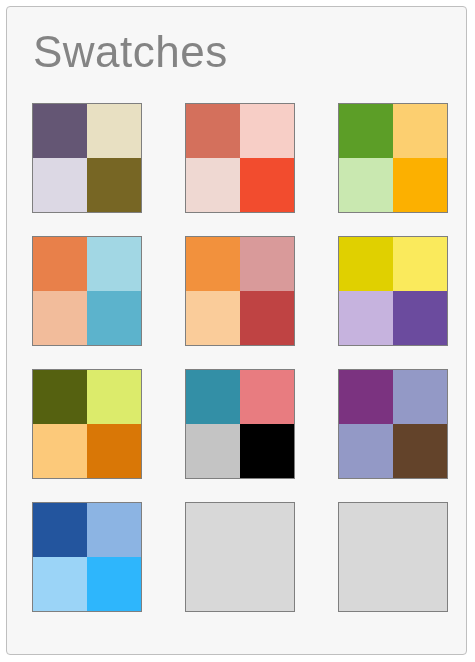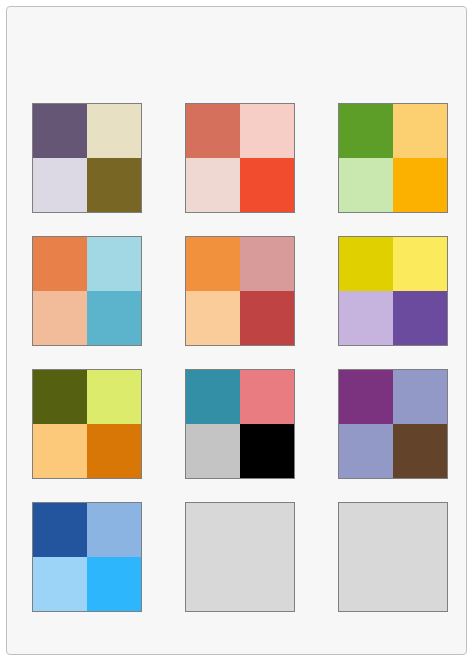--- a/index.html
+++ b/index.html
@@ -71,20 +71,21 @@
   .quad {
     width: 100%;
     height: 100%;
   }
 </style>
 </head>
 <body>
 
 <div id="panel" style="background: rgb(247, 247, 247); border-color: rgb(191, 191, 191);">
 
+  <div id="page-title" style="color: rgb(132, 132, 132);">Swatches</div>
 
   <div id="swatch-grid">
       <div class="swatch">
         <div class="quad" style="background: rgb(100, 86, 116);"></div>
         <div class="quad" style="background: rgb(232, 224, 194);"></div>
         <div class="quad" style="background: rgb(220, 216, 228);"></div>
         <div class="quad" style="background: rgb(119, 102, 36);"></div>
       </div>
       <div class="swatch">
         <div class="quad" style="background: rgb(212, 112, 92);"></div>

